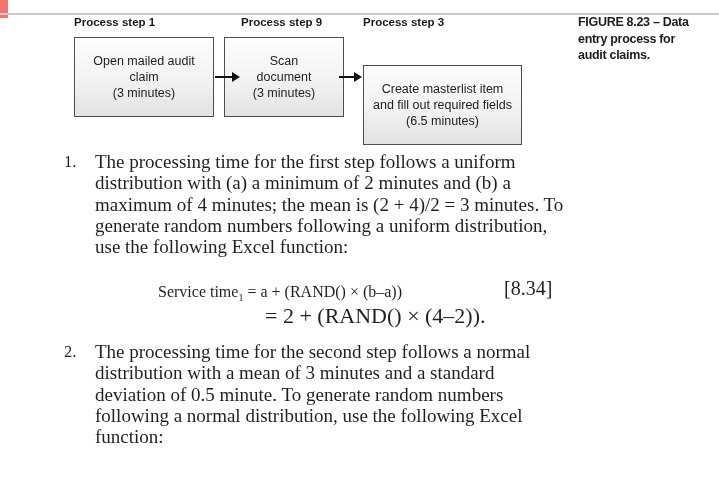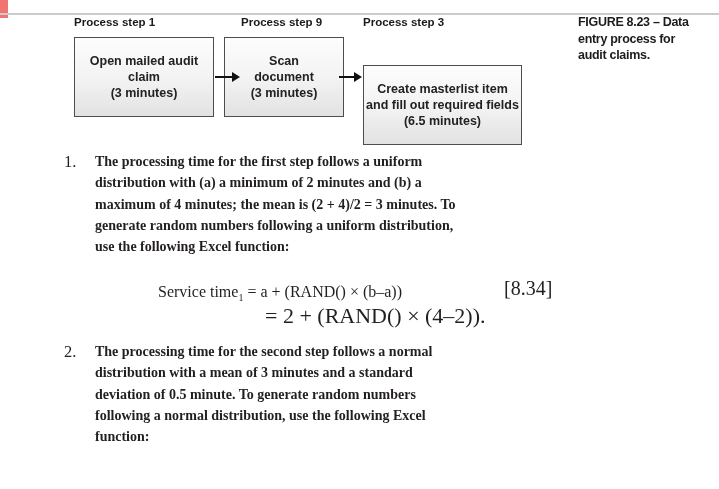--- a/index.html
+++ b/index.html
@@ -5,21 +5,21 @@
   html,body{margin:0;padding:0;}
   body{
     width:719px;height:489px;
     background:#ffffff;
     font-family:"Liberation Serif","DejaVu Serif",serif;
     color:#231f20;
     position:relative;
     overflow:hidden;
   }
   .abs{position:absolute;}
-  .preline{white-space:pre-line;font-weight:bold;}
+  .preline{white-space:pre-line;}
 
   
   .red-marker{left:0;top:0;width:8px;height:18px;background:#f07470;}
   .top-rule{left:0;top:13px;width:719px;height:2px;background:#cbcbcb;}
 
   
   .step-title{
     top:15px;height:15px;
     font-family:"Liberation Sans","DejaVu Sans",sans-serif;
     font-weight:bold;font-size:11.5px;line-height:15px;
@@ -58,21 +58,21 @@
     letter-spacing:-0.3px;color:#1c1c1c;
   }
 
   
   .list-item .num{
     left:64px;width:26px;
     font-size:16.5px;line-height:21.3px;
   }
   .list-item .txt{
     left:95px;width:480px;
-    font-size:14px;line-height:21.3px;
+    font-size:19px;line-height:21.3px;
   }
   .item1 .num,.item1 .txt{top:151px;}
   .item2 .num,.item2 .txt{top:341px;}
 
   
   .eq-line1{left:158px;top:277px;font-size:16px;line-height:29px;}
   .eq-sub{font-size:10px;vertical-align:-4px;}
   .eq-ref{left:504px;top:277px;font-size:20px;line-height:22px;}
   .eq-line2{left:265px;top:305px;font-size:22px;line-height:22px;}
 </style>

